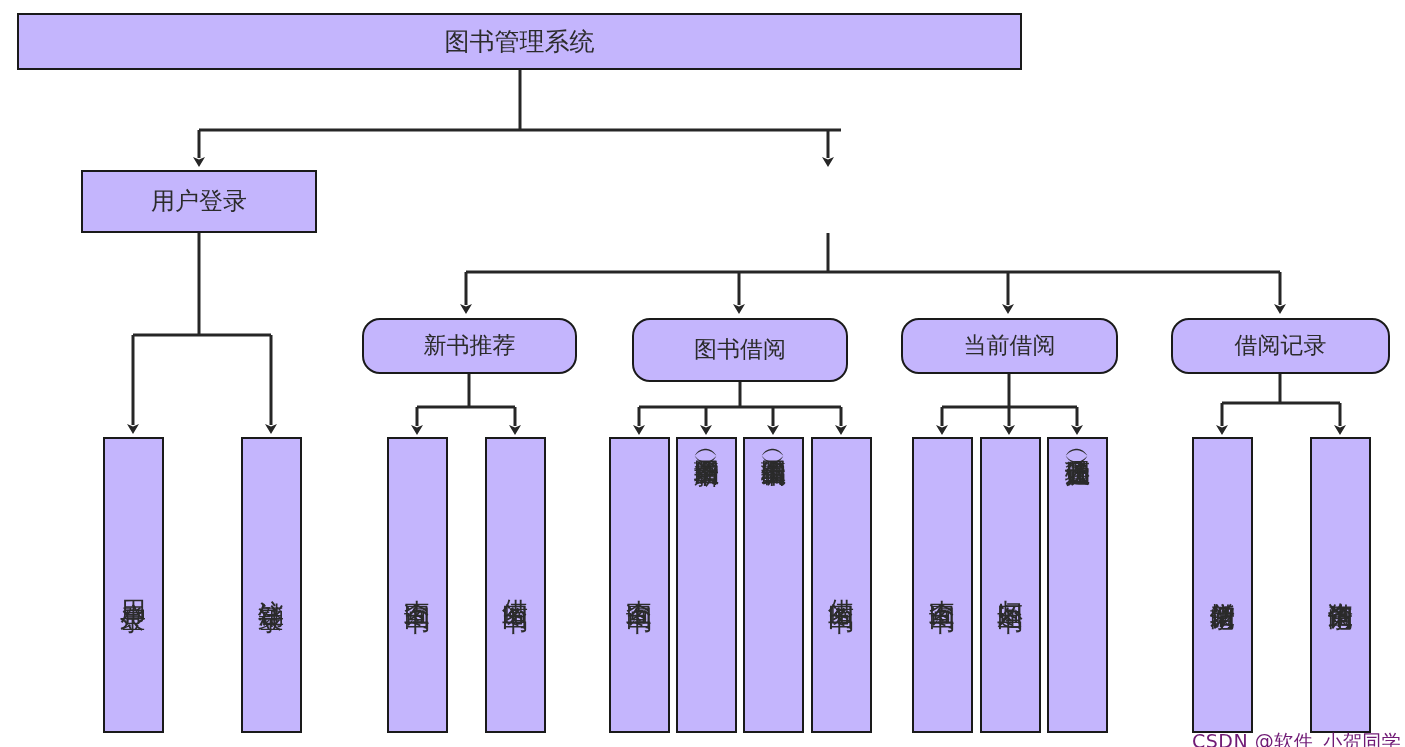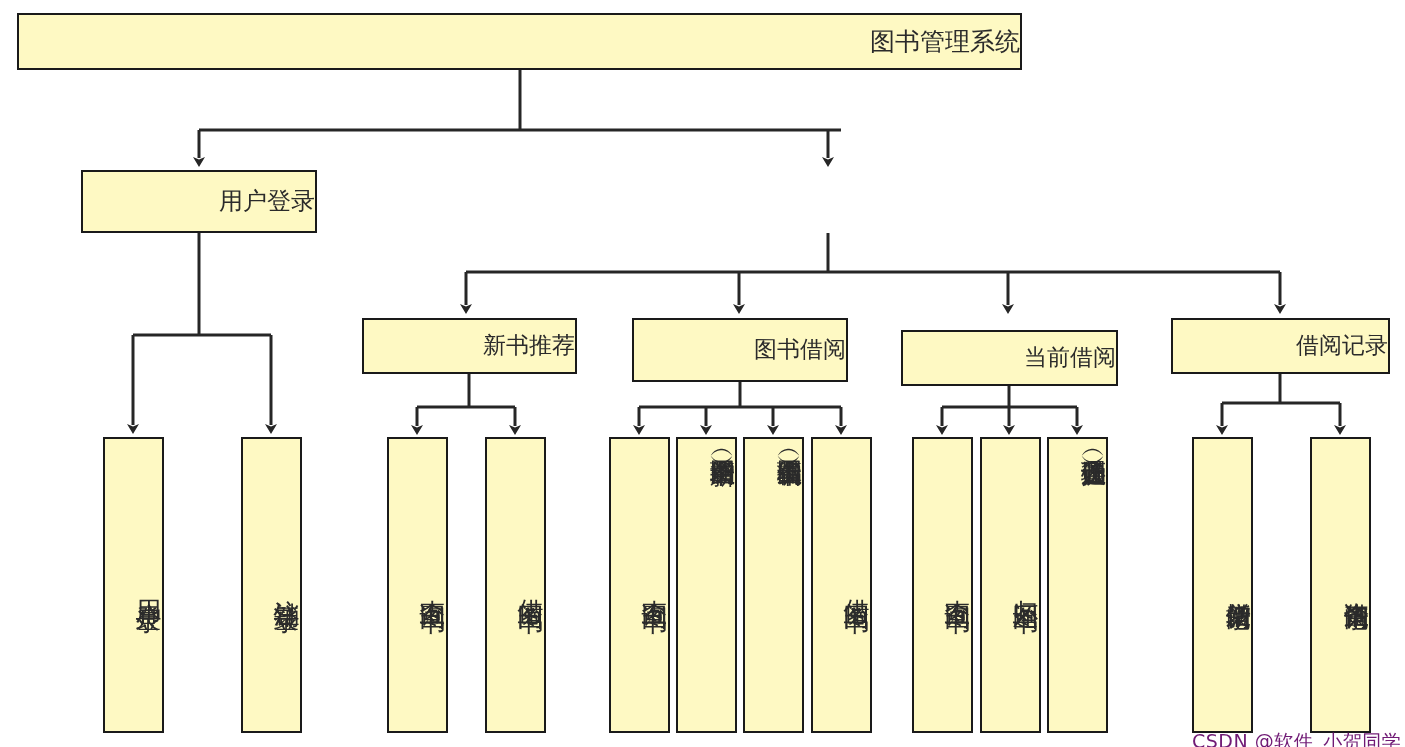--- a/index.html
+++ b/index.html
@@ -14,40 +14,41 @@
     position: relative;
     width: 1405px;
     height: 747px;
     background: #ffffff;
     overflow: hidden;
   }
   .node {
     position: absolute;
     box-sizing: border-box;
     border: 2px solid #1a1a1a;
-    background: #fef9c3;
+    background: #c4b5fd;
     display: flex;
     align-items: center;
-    justify-content: flex-end;
+    justify-content: center;
     color: #2b2b2b;
     line-height: 1.18;
   }
   .node .lbl {
     display: block;
     text-align: center;
     white-space: pre;
   }
   .node-root {
     font-size: 25px;
   }
   .node-l1 {
     font-size: 24px;
   }
   .node-l2 {
     font-size: 23px;
+    border-radius: 18px;
   }
   .node-leaf {
     font-size: 26px;
     align-items: center;
     padding: 2px 0;
   }
   .node-leaf .lbl {
     writing-mode: vertical-rl;
     text-orientation: upright;
     letter-spacing: 3px;
@@ -143,21 +144,21 @@
   <div class="node node-l1" style="left:81px; top:170px; width:236px; height:63px;">
     <span class="lbl">用户登录</span>
   </div>
 
   <div class="node node-l2" style="left:362px; top:318px; width:215px; height:56px;">
     <span class="lbl">新书推荐</span>
   </div>
   <div class="node node-l2" style="left:632px; top:318px; width:216px; height:64px;">
     <span class="lbl">图书借阅</span>
   </div>
-  <div class="node node-l2" style="left:901px; top:318px; width:217px; height:56px;margin-top:12px;">
+  <div class="node node-l2" style="left:901px; top:318px; width:217px; height:56px;">
     <span class="lbl">当前借阅</span>
   </div>
   <div class="node node-l2" style="left:1171px; top:318px; width:219px; height:56px;font-family:Liberation Serif, serif;">
     <span class="lbl">借阅记录</span>
   </div>
 
   <div class="node node-leaf" style="left:103px; top:437px; width:61px; height:296px;">
     <span class="lbl">用户登录</span>
   </div>
   <div class="node node-leaf" style="left:241px; top:437px; width:61px; height:296px;">

